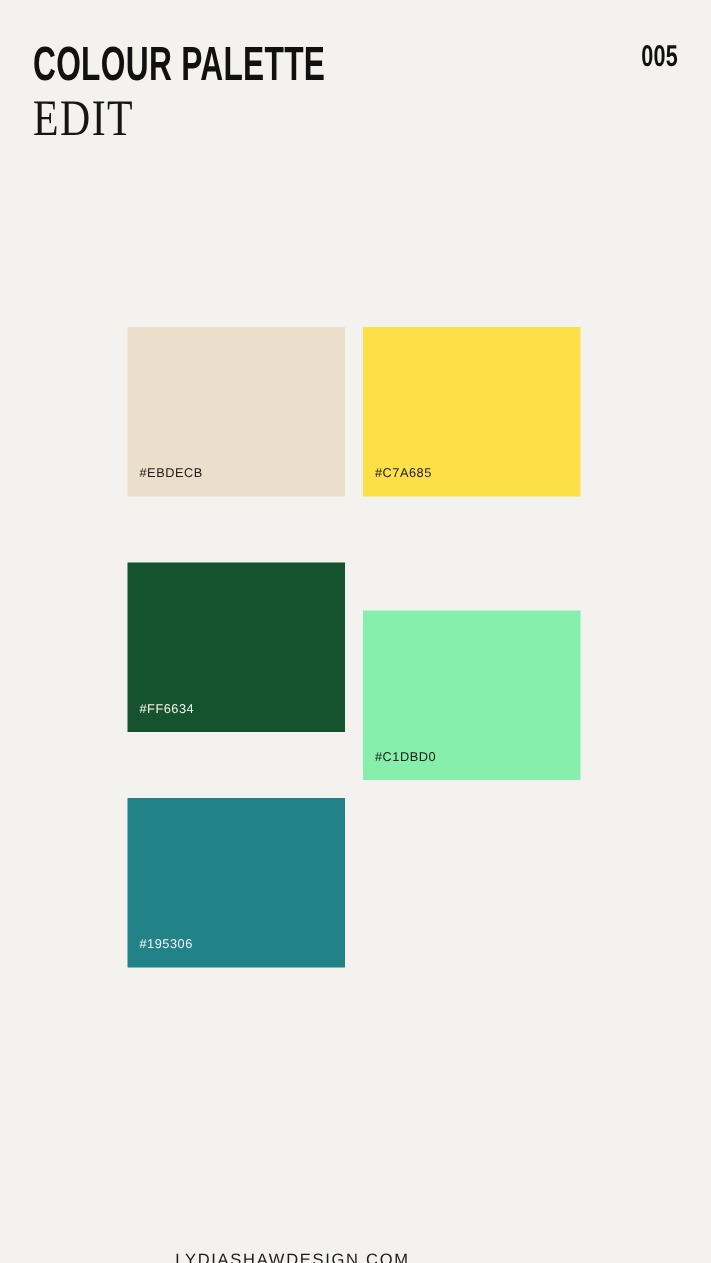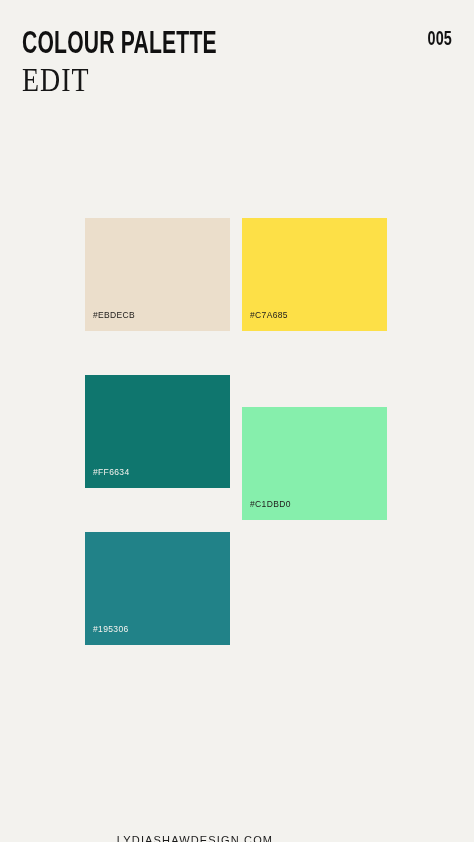--- a/index.html
+++ b/index.html
@@ -145,21 +145,21 @@
 
     <div class="swatch" style="background: rgb(235, 222, 203);">
       <span class="swatch-label dark">#EBDECB</span>
     </div>
 
     <div class="swatch" style="background: #fde047;">
       <span class="swatch-label dark">#C7A685</span>
     </div>
 
 
-    <div class="swatch" style="background: #0f766e;">
+    <div class="swatch" style="background: #14532d;">
       <span class="swatch-label light">#FF6634</span>
     </div>
 
     <div class="swatch" style="background: #86efac; margin-top: 32px;">
       <span class="swatch-label dark">#C1DBD0</span>
     </div>
 
     <div class="swatch" style="background: rgb(33, 130, 136);">
       <span class="swatch-label light">#195306</span>
     </div>

